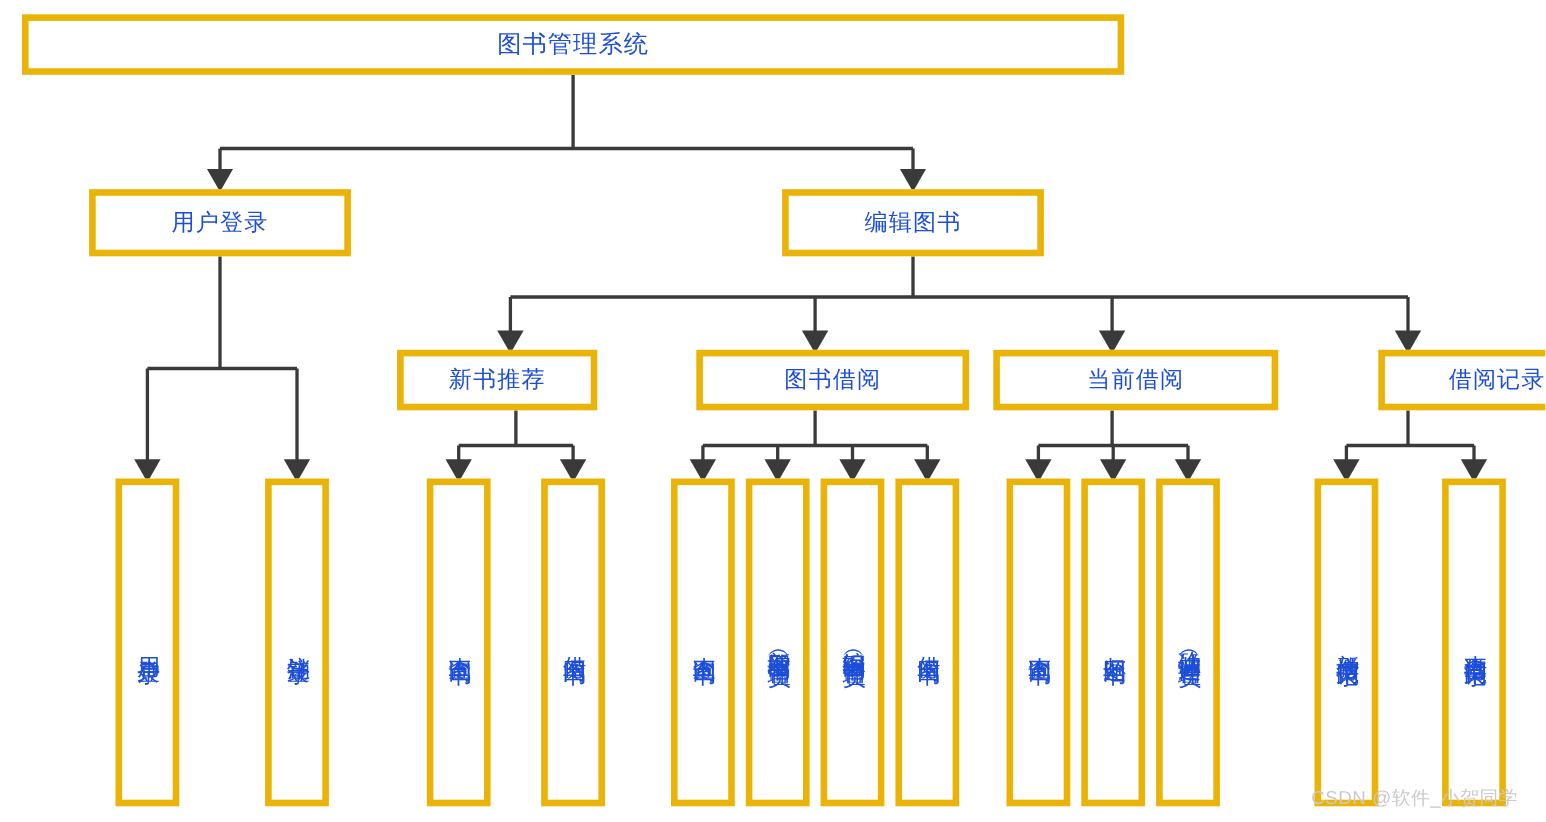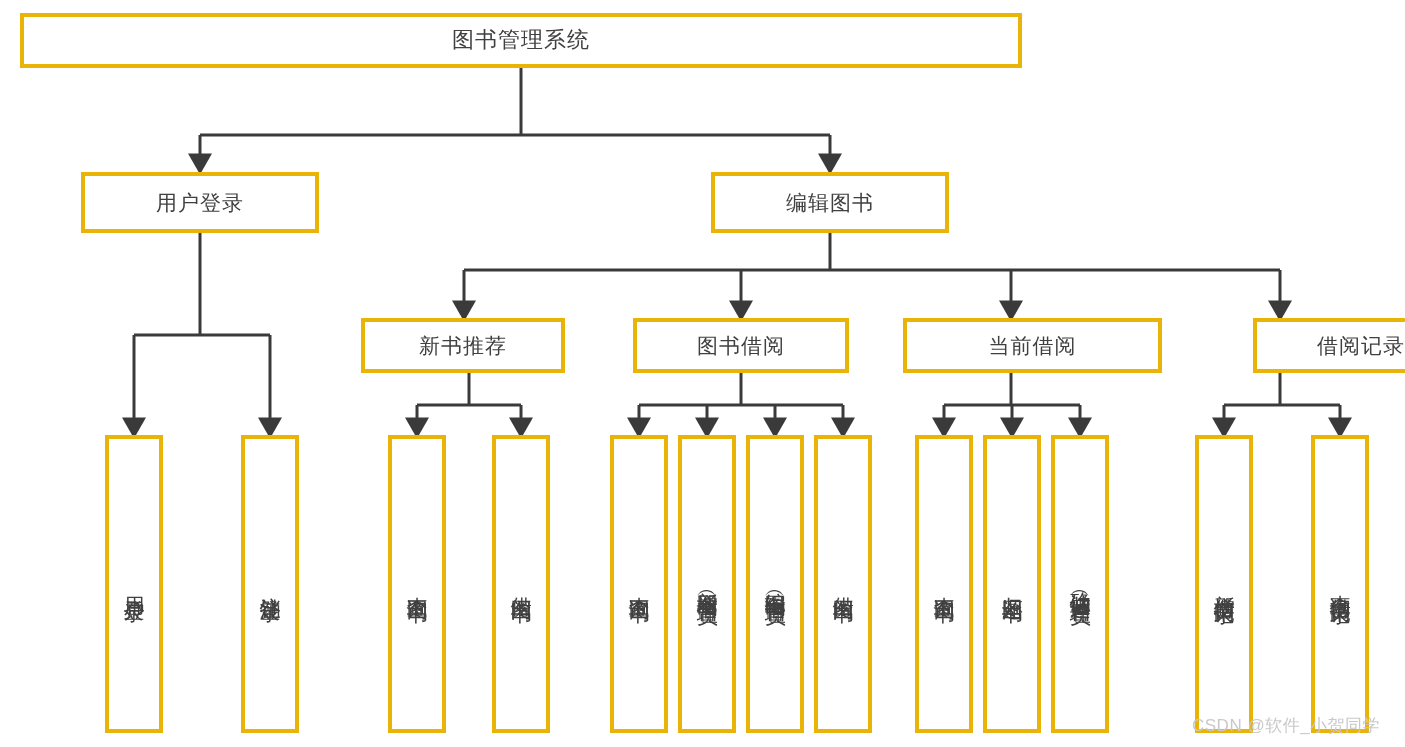--- a/index.html
+++ b/index.html
@@ -19,25 +19,25 @@
     position:absolute;
     left:0; top:0;
     width:1405px;
     height:747px;
     pointer-events:none;
   }
   .node{
     position:absolute;
     box-sizing:border-box;
     background:#ffffff;
-    border:4px solid #eab308;
+    border:6px solid #eab308;
     display:flex;
     align-items:center;
     justify-content:center;
-    color:#404040;
+    color:#1d4ed8;
   }
   .node .label{
     display:block;
     text-align:center;
     line-height:1.12;
     white-space:nowrap;
   }
   
   .node.horiz .label{
     font-size:21px;
@@ -130,24 +130,24 @@
     <span class="label">图书管理系统</span>
   </div>
 
   <div class="node horiz" style="left:81px; top:172px; width:238px; height:61px;">
     <span class="label">用户登录</span>
   </div>
   <div class="node horiz" style="left:711px; top:172px; width:238px; height:61px;">
     <span class="label">编辑图书</span>
   </div>
 
-  <div class="node horiz" style="left:361px; top:318px; width:204px; height:55px;">
+  <div class="node horiz" style="left:361px; top:318px; width:182px; height:55px;">
     <span class="label">新书推荐</span>
   </div>
-  <div class="node horiz" style="left:633px; top:318px; width:216px; height:55px;">
+  <div class="node horiz" style="left:633px; top:318px; width:248px; height:55px;">
     <span class="label">图书借阅</span>
   </div>
   <div class="node horiz" style="left:903px; top:318px; width:259px; height:55px;">
     <span class="label">当前借阅</span>
   </div>
   <div class="node horiz" style="left:1222px; top:318px; width:216px; height:55px;margin-left:31px;">
     <span class="label">借阅记录</span>
   </div>
 
   <div class="node vert" style="left:105px; top:435px; width:58px; height:298px;">

